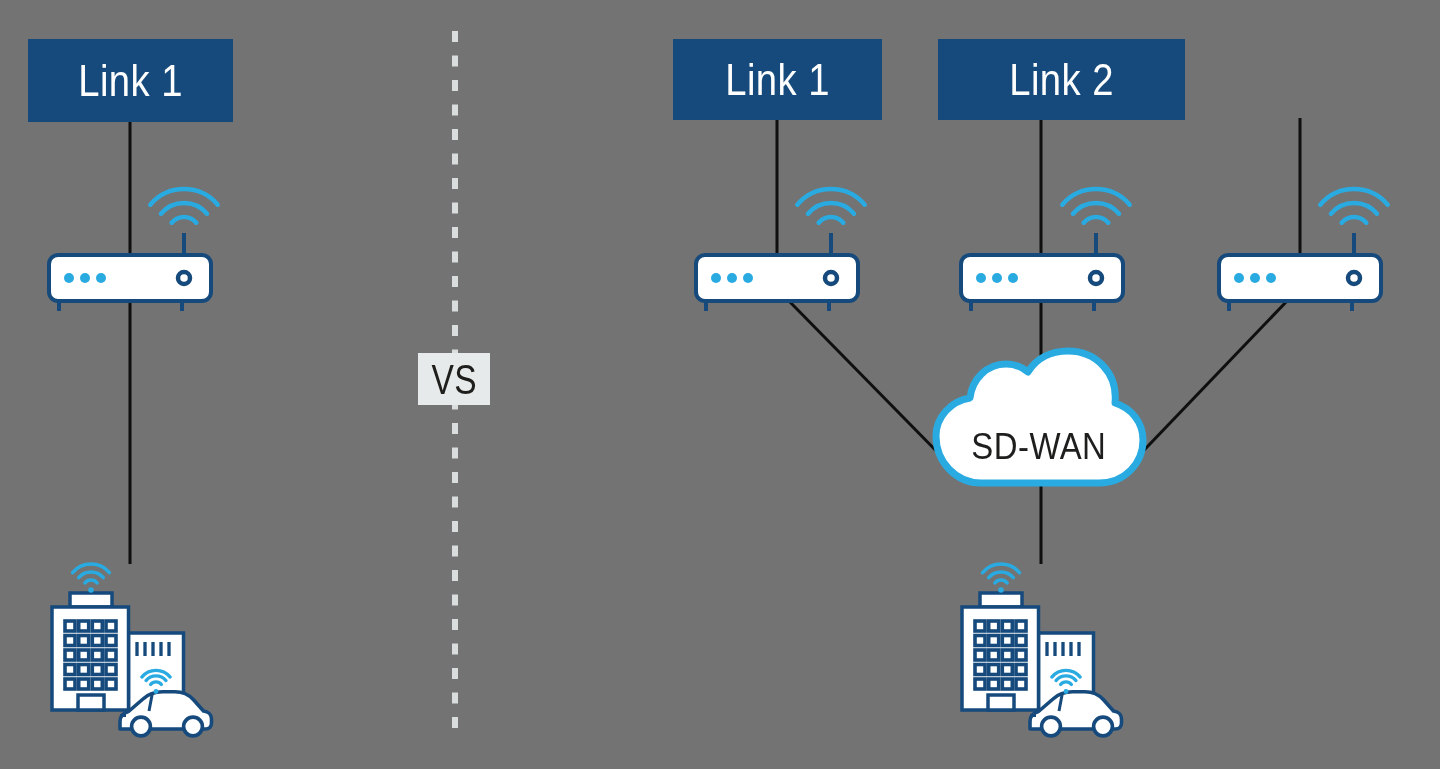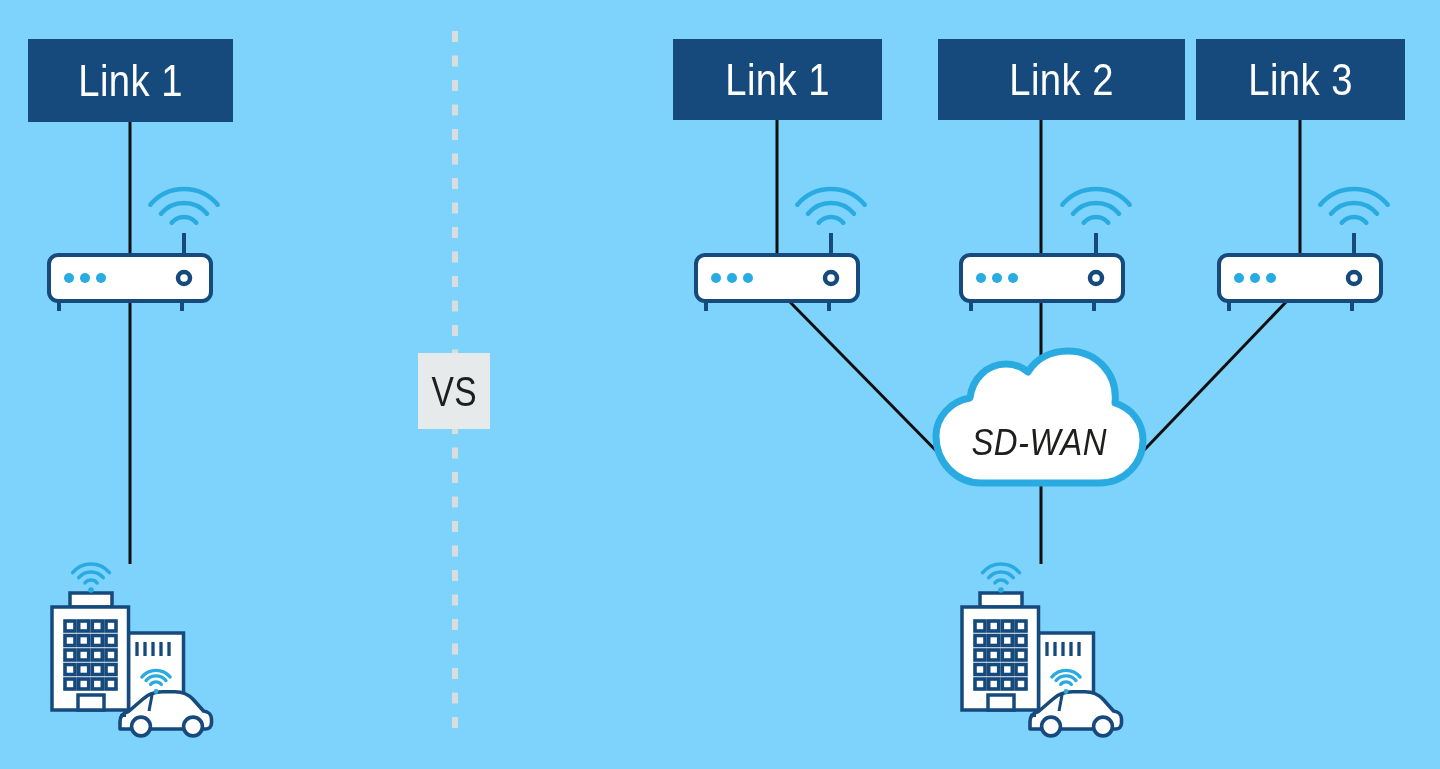--- a/index.html
+++ b/index.html
@@ -6,37 +6,37 @@
     --navy:#164A7C;
     --accent:#29ABE2;
     --line:#0F0F0F;
     --dash:#D9DDDE;
     --vs-bg:#E7EAEA;
     --ink:#1E1E1C;
   }
   *{margin:0;padding:0;box-sizing:border-box}
   html,body{background:#fff}
   body{font-family:"Liberation Sans",sans-serif;}
-  .stage{position:relative;width:1440px;height:769px;background:#7dd3fc;overflow:hidden}
+  .stage{position:relative;width:1440px;height:769px;background:#737373;overflow:hidden}
   .layer{position:absolute;left:0;top:0;z-index:1}
   .icon{position:absolute;z-index:2}
   .linkbox{
     position:absolute;z-index:3;background:var(--navy);color:#fff;
     display:flex;align-items:center;justify-content:center;
   }
   .cond{display:inline-block;transform:scaleX(.85);transform-origin:center;
     font-size:45px;line-height:1;letter-spacing:.5px;white-space:nowrap}
   .vsbox{
     position:absolute;z-index:3;background:var(--vs-bg);color:var(--ink);
     display:flex;align-items:center;justify-content:center;
   }
   .vsbox .cond{font-size:43px;transform:scaleX(.78)}
   .cloudlabel{
     position:absolute;z-index:3;color:var(--ink);
-    display:flex;justify-content:center;font-style:italic;
+    display:flex;align-items:center;justify-content:center;
   }
   .cloudlabel .cond{font-size:37px;transform:scaleX(.89)}
   .st-navy{stroke:var(--navy);fill:none}
   .st-navy-w{stroke:var(--navy);fill:#fff}
   .st-blue{stroke:var(--accent);fill:none;stroke-linecap:round}
   .f-blue{fill:var(--accent);stroke:none}
   .st-line{stroke:var(--line);fill:none}
   .st-dash{stroke:var(--dash);fill:none}
   .st-cloud{stroke:var(--accent);fill:#fff;stroke-linejoin:round}
 </style>
@@ -58,25 +58,22 @@
 
   <div class="linkbox" style="left:28px;top:39px;width:205px;height:83px">
     <span class="cond">Link 1</span>
   </div>
   <div class="linkbox" style="left:673px;top:39px;width:209px;height:81px">
     <span class="cond">Link 1</span>
   </div>
   <div class="linkbox" style="left:938px;top:39px;width:247px;height:81px">
     <span class="cond">Link 2</span>
   </div>
-  <div class="linkbox" style="left:1196px;top:39px;width:209px;height:81px">
-    <span class="cond">Link 3</span>
-  </div>
-
-  <div class="vsbox" style="left:418px;top:353px;width:72px;height:76px">
+
+  <div class="vsbox" style="left:418px;top:353px;width:72px;height:52px">
     <span class="cond">VS</span>
   </div>
 
   <svg class="icon" style="left:45px;top:181px" width="184" height="132" viewBox="0 0 184 132">
     <g class="st-blue" stroke-width="4.5">
       <path d="M126.7,41.7 A16,16 0 0 1 151.3,41.7"></path>
       <path d="M116,32.7 A30,30 0 0 1 162,32.7"></path>
       <path d="M105.3,23.7 A44,44 0 0 1 172.7,23.7"></path>
     </g>
     <path class="st-navy" stroke-width="4" d="M139,52 V75"></path>

